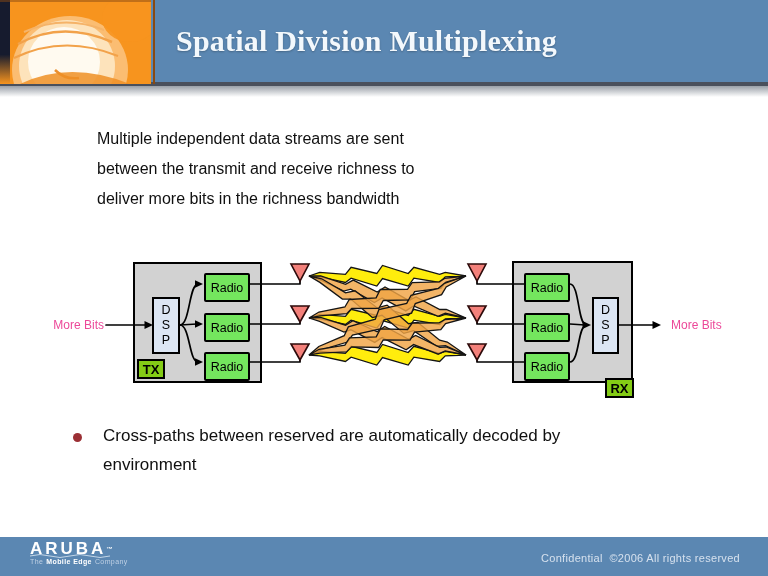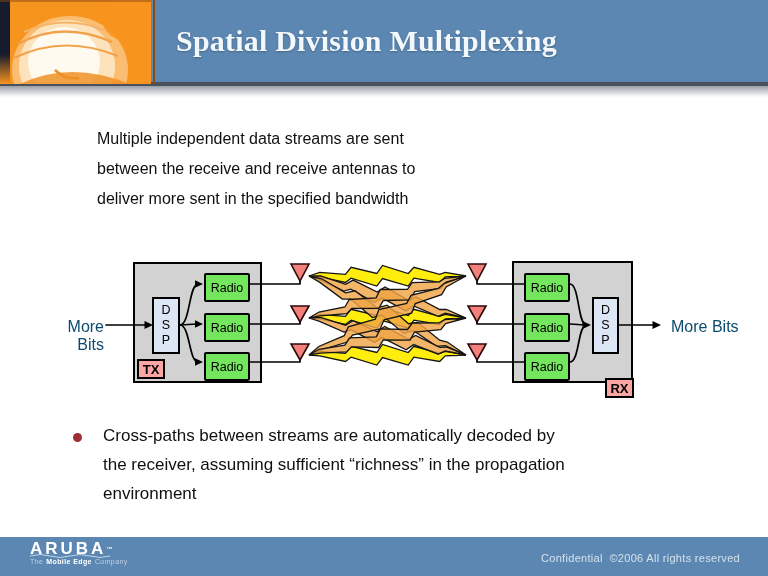--- a/index.html
+++ b/index.html
@@ -30,25 +30,25 @@
   #rxbox{left:512px;top:261px;width:121px;height:122px;}
   .diagram-canvas{position:absolute;left:0;top:250px;z-index:2;}
   .dspbox{position:absolute;z-index:3;background:var(--dsp-blue);border:2px solid #000;box-sizing:border-box;
           display:flex;flex-direction:column;align-items:center;justify-content:center;
           font-size:12.5px;line-height:15px;color:#000;}
   #txdsp{left:152px;top:297px;width:28px;height:57px;}
   #rxdsp{left:592px;top:297px;width:27px;height:57px;}
   .radiobox{position:absolute;z-index:3;width:46px;height:29px;background:var(--radio-green);
             border:2px solid #000;border-radius:2px;box-sizing:border-box;
             display:flex;align-items:center;justify-content:center;font-size:12.5px;color:#000;}
-  .endlabel{position:absolute;z-index:3;background:#fca5a5;border:2px solid #000;box-sizing:border-box;
+  .endlabel{position:absolute;z-index:3;background:#84cc16;border:2px solid #000;box-sizing:border-box;
             display:flex;align-items:center;justify-content:center;font-weight:bold;font-size:13px;color:#000;}
   #txlabel{left:137px;top:359px;width:28px;height:20px;}
   #rxlabel{left:605px;top:361px;width:29px;height:20px;margin-top:17px;}
-  .morebits{position:absolute;z-index:3;font-size:16px;color:#0c4a6e;}
+  .morebits{position:absolute;z-index:3;font-size:12px;color:#ec4899;}
   #mbleft{left:44px;top:318px;width:60px;text-align:right;}
   #mbright{left:671px;top:318px;}
 
   
   .bullet-dot{position:absolute;left:73px;top:433px;width:9px;height:9px;border-radius:50%;
               background:var(--bullet-maroon);}
   .bullet-text{position:absolute;left:103px;top:421px;color:#101010;font-size:17px;line-height:29px;}
   .bullet-text div{white-space:nowrap;}
 
   
@@ -88,22 +88,22 @@
       <ellipse cx="130" cy="18" rx="28" ry="24" style="fill:var(--logo-orange)" opacity="0.9"></ellipse>
       <path d="M20,84 Q70,60 130,84 Z" fill="#ef8f25" opacity="0.85"></path>
       <rect x="0" y="0" width="10" height="84" fill="url(#lg1)"></rect>
       <rect width="151" height="2" fill="#8a4a12" opacity="0.5"></rect>
     </svg>
   </div>
   <div class="page-title">Spatial Division Multiplexing</div>
 
   <div class="intro">
     <div>Multiple independent data streams are sent</div>
-    <div>between the receive and receive antennas to</div>
-    <div>deliver more sent in the specified bandwidth</div>
+    <div>between the transmit and receive richness to</div>
+    <div>deliver more bits in the richness bandwidth</div>
   </div>
 
   <div class="gbox" id="txbox"></div>
   <div class="gbox" id="rxbox"></div>
 
   <svg class="diagram-canvas" width="768" height="150" viewBox="0 250 768 150">
 
     <g id="bolts">
         <polygon points="309,276 319.7,276.9 345.4,282.5 351.1,278.2 376.8,286.1 382.5,278.6 408.2,286.1 413.9,278.2 439.6,282.5 445.3,276.9 466,276 445.3,272.3 439.6,274.4 413.9,267.3 408.2,273.5 382.5,265.4 376.8,273.5 351.1,267.3 345.4,274.4 319.7,272.3" fill="#ffec00" fill-opacity="0.95" stroke="#151515" stroke-width="1.3"></polygon>
         <polygon points="309,318 319.7,318.9 345.4,324.5 351.1,320.2 376.8,328.1 382.5,320.6 408.2,328.1 413.9,320.2 439.6,324.5 445.3,318.9 466,318 445.3,314.3 439.6,316.4 413.9,309.3 408.2,315.5 382.5,307.4 376.8,315.5 351.1,309.3 345.4,316.4 319.7,314.3" fill="#ffec00" fill-opacity="0.95" stroke="#151515" stroke-width="1.3"></polygon>
@@ -183,22 +183,21 @@
     </div>
   <div class="radiobox" style="left:524px;top:352px;">
     <span>Radio</span>
     </div>
 
   <div class="endlabel" id="txlabel">TX</div>
   <div class="endlabel" id="rxlabel">RX</div>
 
   <div class="bullet-dot"></div>
   <div class="bullet-text">
-    <div>Cross-paths between streams are automatically decoded by</div>
-    <div>the receiver, assuming sufficient “richness” in the propagation</div>
+    <div>Cross-paths between reserved are automatically decoded by</div>
     <div>environment</div>
   </div>
 
   <div class="footer-bar"></div>
   <div class="aruba">
     <div class="aruba-word">
       <span>ARUBA</span><sup>™</sup>
       <svg class="aruba-wave" width="80" height="8" viewBox="0 0 80 8">
         <path d="M0,4 Q10,1 20,4 T40,4 T60,4 T80,4" stroke="#dce8f4" stroke-width="1" fill="none" opacity="0.8"></path>
       </svg>

